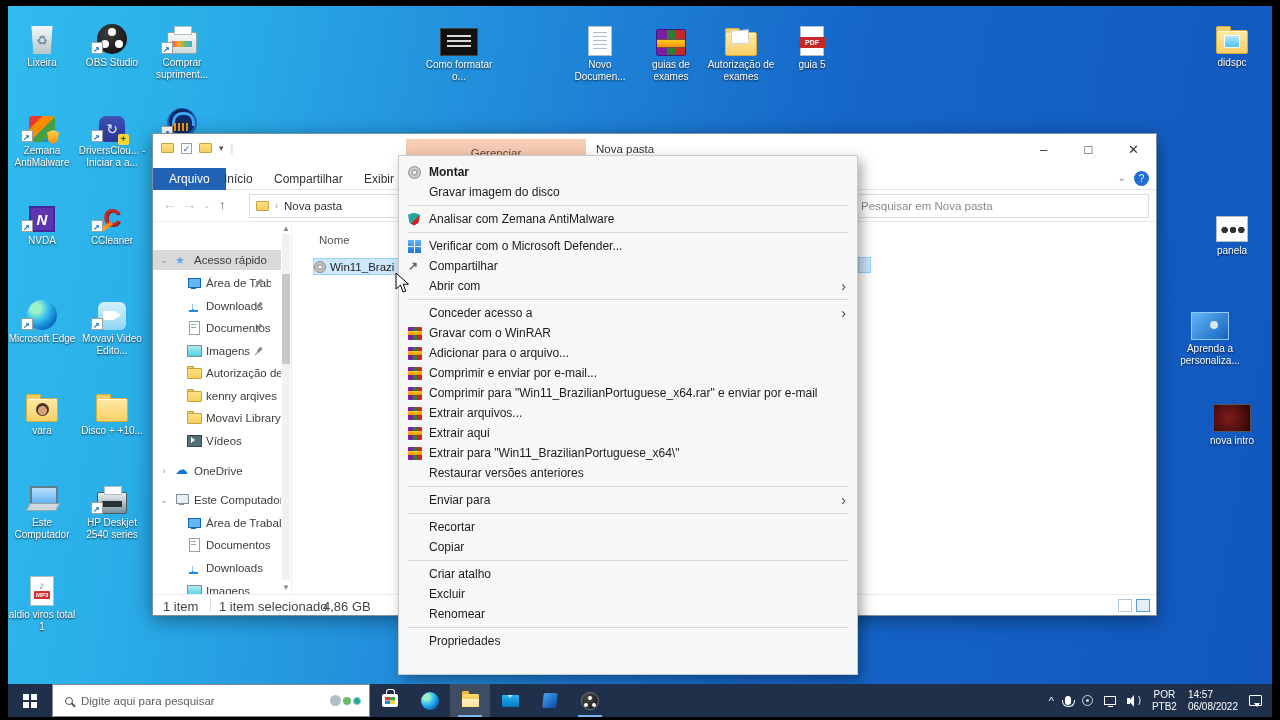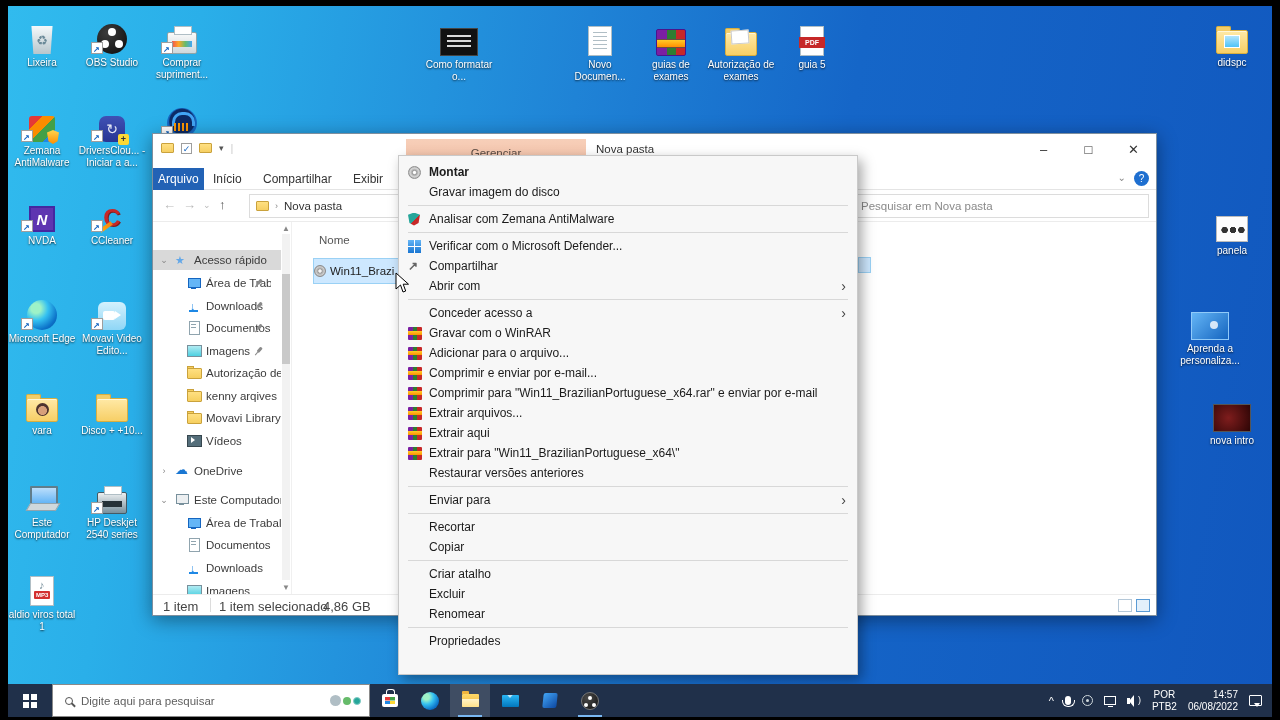--- a/index.html
+++ b/index.html
@@ -71,21 +71,21 @@
   
   #win{position:absolute;left:144px;top:127px;width:1005px;height:483px;background:#fff;border:1px solid #7e8f9e;box-shadow:0 4px 18px rgba(0,0,0,.4);z-index:5}
   .titlebar{position:absolute;left:0;right:0;top:0;height:34px;background:#fff}
   .qat{position:absolute;left:8px;top:8px;display:flex;gap:7px;align-items:center;font-size:11px;color:#555}
   .qat .qfold{width:13px;height:10px;background:linear-gradient(#ffe082,#f6cf63);border:1px solid #caa23c;border-radius:1px}
   .qat .qchk{width:11px;height:11px;border:1px solid #9e9e9e;background:#fff;font-size:9px;line-height:10px;color:#1565c0;text-align:center}
   .ctx-tab{position:absolute;left:253px;top:5px;width:180px;height:29px;background:linear-gradient(#f7cfb9,#f2bfa4);text-align:center;font-size:11.5px;color:#5a4a42;line-height:29px}
   .win-title{position:absolute;left:443px;top:9px;font-size:11.5px;color:#333}
   .winbtn{position:absolute;top:0;width:45px;height:32px;text-align:center;line-height:32px;font-size:13px;color:#333}
   .ribbon{position:absolute;left:0;right:0;top:34px;height:22px;background:#fff;border-bottom:1px solid #e4e4e4;font-size:12px}
-  .rtab{position:absolute;top:0;height:22px;line-height:22px;padding:0 5px;color:#333}
+  .rtab{position:absolute;top:0;height:22px;line-height:22px;padding:0 16px;color:#333}
   .rtab.file{background:#2262b5;color:#fff}
   .rib-help{position:absolute;right:7px;top:3px;width:15px;height:15px;border-radius:50%;background:#1e6fd0;color:#fff;font-size:10px;line-height:15px;text-align:center}
   .rib-caret{position:absolute;right:30px;top:4px;color:#888;font-size:10px}
   .navrow{position:absolute;left:0;right:0;top:56px;height:32px;background:#fff;border-bottom:1px solid #ececec}
   .nav-ic{position:absolute;top:7px;font-size:13px;color:#b9b9b9}
   .nav-ic.up{color:#555}
   .crumb{position:absolute;left:96px;top:4px;width:596px;height:24px;border:1px solid #dcdcdc;background:#fff;display:flex;align-items:center;gap:6px;padding-left:6px;font-size:11.5px;color:#333}
   .crumb .qfold{width:13px;height:10px;background:linear-gradient(#ffe082,#f6cf63);border:1px solid #caa23c;border-radius:1px}
   .crumb .sep{color:#888;font-size:9px}
   .searchbox{position:absolute;left:700px;top:4px;width:296px;height:24px;border:1px solid #dcdcdc;background:#fff;display:flex;align-items:center;padding-left:7px}
@@ -114,21 +114,21 @@
   .si-cloud::after{content:"\2601";color:#1976d2;font-size:13px;position:absolute;left:0;top:-5px}
   .si-pc::after{content:"";position:absolute;left:1px;top:0;width:11px;height:8px;background:#eceff1;border:1px solid #78909c}
   .si-pc::before{content:"";position:absolute;left:4px;bottom:1px;width:5px;height:2px;background:#78909c}
   .pin{position:absolute;right:8px;top:5px;width:10px;height:10px;transform:rotate(40deg)}
   .pin::before{content:"";position:absolute;left:4px;top:0;width:3px;height:6px;background:#8a8a8a;border-radius:1px}
   .pin::after{content:"";position:absolute;left:5px;top:6px;width:1px;height:4px;background:#8a8a8a}
   .sbar{position:absolute;left:129px;width:8px;background:#f2f2f2}
   .sbar-thumb{position:absolute;left:0;width:8px;background:#c9c9c9}
   .sbar-arrow{position:absolute;left:128px;width:10px;text-align:center;color:#888;font-size:8px}
   .col-head{position:absolute;left:166px;top:12px;font-size:11.5px;color:#555}
-  .filerow{position:absolute;left:160px;top:36px;width:94px;height:26px;background:#cde8ff;border:1px solid #9ad1f5;display:flex;align-items:center;gap:4px;padding-left:0;font-size:11.5px;color:#222;overflow:hidden;white-space:nowrap}
+  .filerow{position:absolute;left:160px;top:36px;width:94px;height:17px;background:#cde8ff;border:1px solid #9ad1f5;display:flex;align-items:center;gap:4px;padding-left:0;font-size:11.5px;color:#222;overflow:hidden;white-space:nowrap}
   .mi-disc{width:12px;height:12px;border-radius:50%;background:radial-gradient(circle,#f5f5f5 0 18%,#9e9e9e 30%,#cfcfcf 60%,#8d8d8d 100%);border:1px solid #8a8a8a;flex:none}
   .statusbar{position:absolute;left:0;right:0;bottom:0;height:21px;background:#fff;border-top:1px solid #ececec;font-size:13px;color:#444}
   .statusbar .st{position:absolute;top:4px}
   .st-div{position:absolute;left:57px;top:3px;width:1px;height:14px;background:#dcdcdc}
   .view-ic{position:absolute;top:4px;width:14px;height:13px;border:1px solid #b5c8d8;background:#fff}
   .view-ic.grid{background:repeating-linear-gradient(180deg,#90a4ae 0 2px,transparent 2px 4px)}
   .view-ic.act{border-color:#5a9bd5;background:#e3f0fb}
 
   
   #cmenu{position:absolute;left:390px;top:149px;width:460px;height:520px;background:#f7f7f7;border:1px solid #c9c9c9;box-shadow:4px 5px 12px rgba(0,0,0,.35);z-index:10;padding-top:6px}
@@ -188,21 +188,21 @@
   .tr-mic::after{content:"";position:absolute;left:-3px;top:4px;width:11px;height:6px;border:1px solid #fff;border-top:none;border-radius:0 0 6px 6px}
   .tr-circ{width:11px;height:11px;border:1.5px solid #cfd8dc;border-radius:50%;position:relative}
   .tr-circ::after{content:"";position:absolute;left:3px;top:3px;width:3px;height:3px;background:#cfd8dc;border-radius:50%}
   .tr-net{width:12px;height:9px;border:1.5px solid #fff;position:relative}
   .tr-net::after{content:"";position:absolute;left:3px;bottom:-3px;width:5px;height:1.5px;background:#fff}
   .tr-spk{position:relative;width:14px;height:12px}
   .tr-spk::before{content:"";position:absolute;left:0;top:3px;width:3px;height:6px;background:#fff}
   .tr-spk::after{content:"";position:absolute;left:2px;top:0;border:6px solid transparent;border-right:5px solid #fff;border-left:none}
   .tr-spk .wave{position:absolute;right:0;top:0;color:#fff;font-size:9px}
   .tr-txt{font-size:10px;line-height:11.5px;text-align:center;color:#fff}
-  .tr-txt.right{text-align:right}
+  .tr-txt.right{text-align:left}
   .tr-ac{width:13px;height:11px;border:1.5px solid #fff;border-radius:1px;position:relative}
   .tr-ac::after{content:"";position:absolute;right:1px;bottom:-5px;border:3px solid transparent;border-top:4px solid #fff}
 
   #cursor{position:absolute;left:387px;top:266px;z-index:30}
 </style>
 </head>
 <body>
 
 <div id="screen">
 

